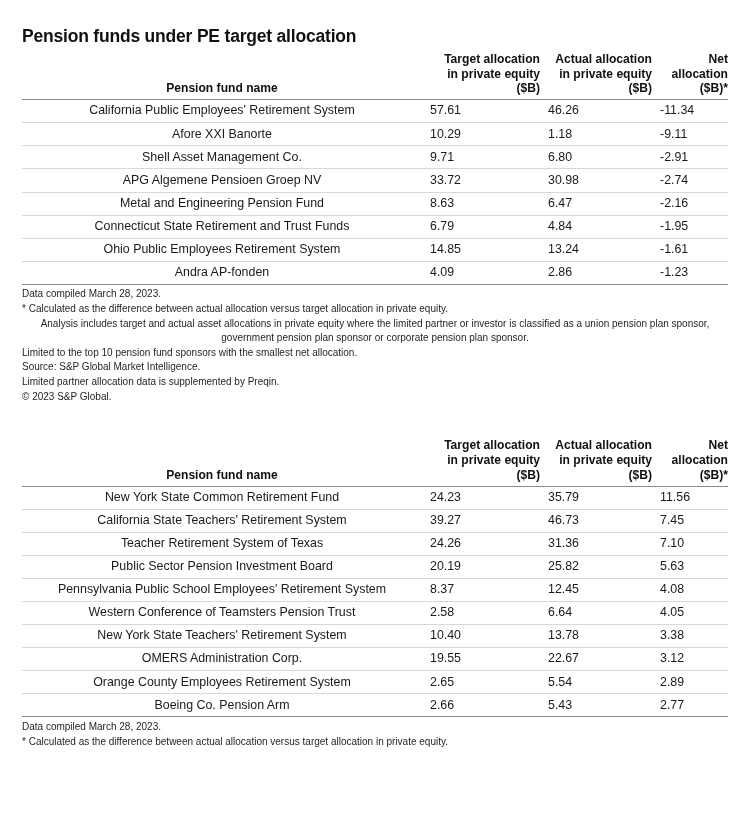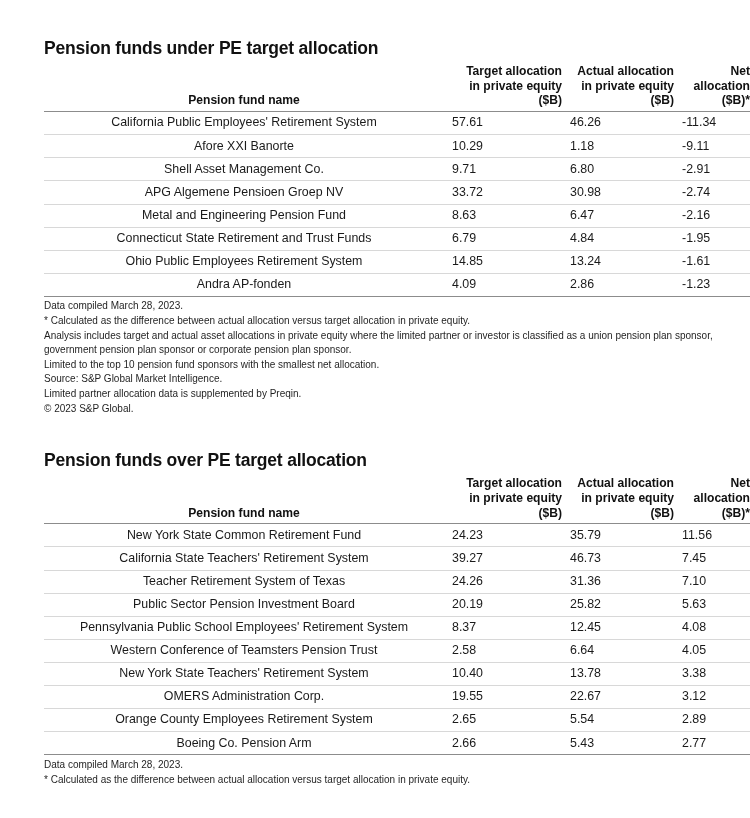--- a/index.html
+++ b/index.html
@@ -13,22 +13,21 @@
     font-family: "Liberation Sans", sans-serif;
     color: #1a1a1a;
     -webkit-font-smoothing: antialiased;
     overflow: hidden;
   }
   .page {
     width: 668px;
     height: 818px;
     position: relative;
     box-sizing: border-box;
-    padding: 16px 22px;
-    margin-left: 22px;
+    padding: 4px 22px;
   }
 
   
   .block {
     width: 706px;
   }
   .block-1 { padding-top: 22px; }
   .block-2 { padding-top: 34px; }
 
   .block-title {
@@ -102,20 +101,21 @@
     line-height: 1.38;
     color: #1f1f1f;
     width: 706px;
   }
   .notes p {
     margin: 0;
     padding: 0.5px 0;
   }
   .notes p.wrap {
     white-space: normal;
+    text-align: center;
   }
 </style>
 </head>
 <body>
 
 <div class="page">
 
   <section class="block block-1">
     <h1 class="block-title">Pension funds under PE target allocation</h1>
 
@@ -203,21 +203,20 @@
       <p>* Calculated as the difference between actual allocation versus target allocation in private equity.</p>
       <p class="wrap">Analysis includes target and actual asset allocations in private equity where the limited partner or investor is classified as a union pension plan sponsor, government pension plan sponsor or corporate pension plan sponsor.</p>
       <p>Limited to the top 10 pension fund sponsors with the smallest net allocation.</p>
       <p>Source: S&amp;P Global Market Intelligence.</p>
       <p>Limited partner allocation data is supplemented by Preqin.</p>
       <p>© 2023 S&amp;P Global.</p>
     </div>
   </section>
 
   <section class="block block-2">
-    <h1 class="block-title">Pension funds over PE target allocation</h1>
 
     <table class="data">
       <colgroup>
         <col class="c-name">
           <col class="c-num1">
           <col class="c-num2">
           <col class="c-num3">
       </colgroup>
       <thead>
         <tr>

